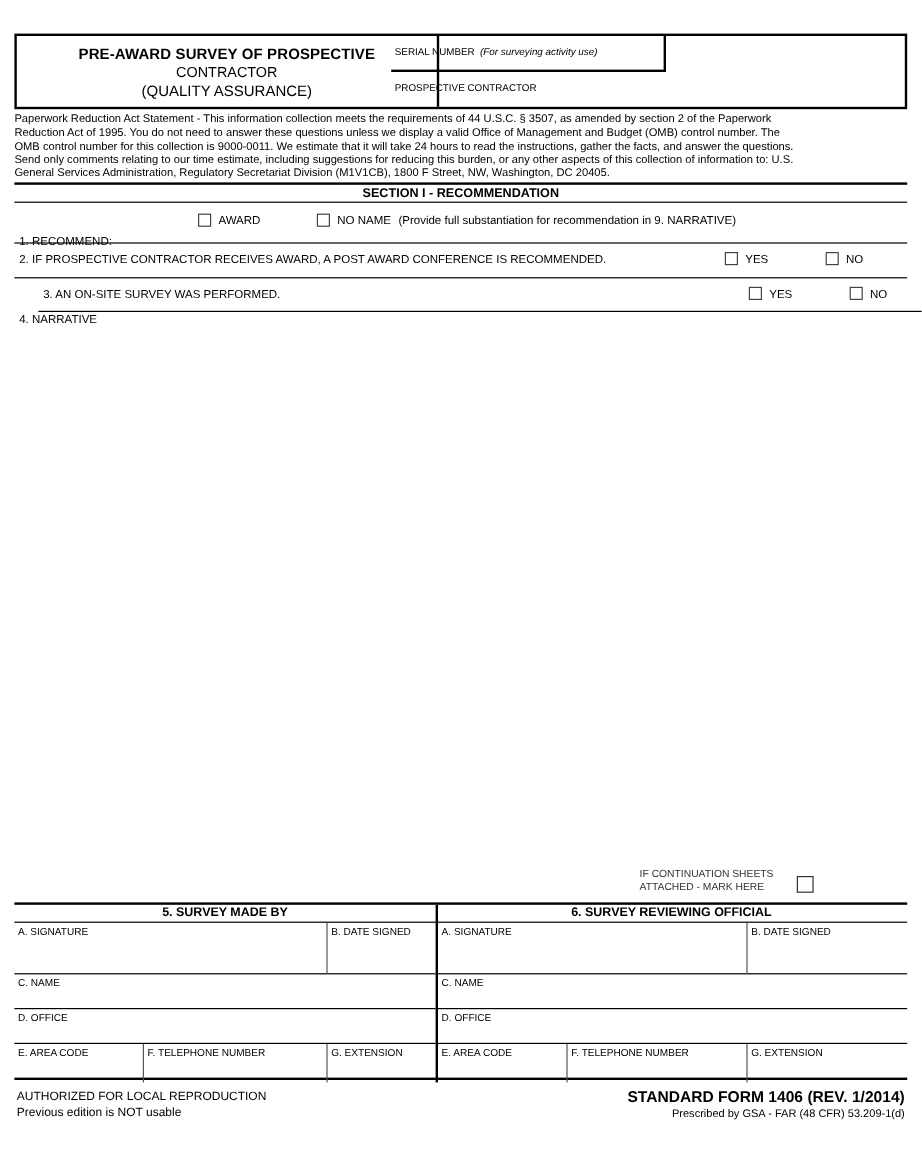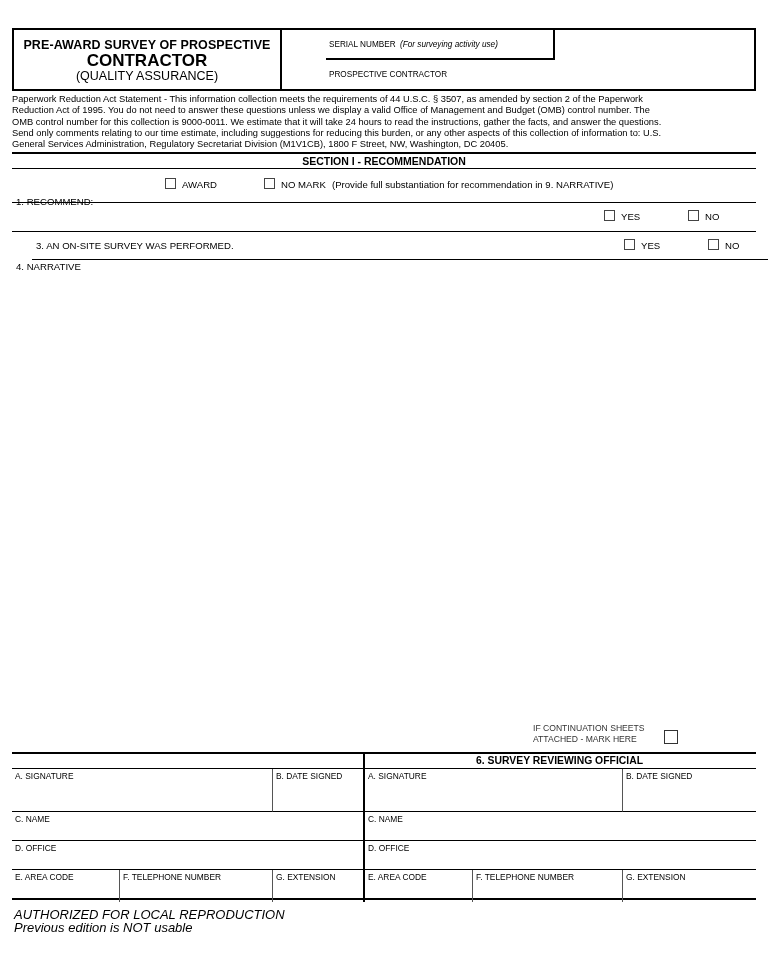--- a/index.html
+++ b/index.html
@@ -26,39 +26,39 @@
   .header {
     position: absolute;
     left: 12px; top: 28px;
     width: 744px; height: 63px;
     border: 2px solid #000;
     box-sizing: border-box;
   }
   .hdr-title {
     position: absolute;
     left: 0; top: 0;
-    width: 268px; height: 59px;
+    width: 352px; height: 59px;
     box-sizing: border-box;
     border-right: 2px solid #000;
     display: flex;
     flex-direction: column;
     align-items: center;
     justify-content: center;
     padding-top: 2px;
   }
   .hdr-title-l1 {
     font-size: 12.5px;
     font-weight: bold;
     letter-spacing: 0.1px;
     line-height: 15px;
     text-align: center;
   }
   .hdr-title-l2 {
-    font-size: 17px;
-    font-weight: bold;
+    font-size: 12px;
+    font-weight: normal;
     line-height: 15px;
     text-align: left;
   }
   .hdr-title-l3 {
     font-size: 12.5px;
     font-weight: normal;
     line-height: 16px;
     text-align: center;
   }
   .hdr-serial {
@@ -218,22 +218,21 @@
     padding: 2px 0 0 3px;
     white-space: nowrap;
   }
   .cell.bline { border-bottom: 1px solid #000; }
   .cell.rline { border-right: 1px solid #555; }
 
   
   .footer-left {
     position: absolute;
     left: 14px; top: 908px;
-    font-style: italic;
-    font-size: 13px;
+    font-size: 10px;
     line-height: 13px;
   }
   .footer-right {
     position: absolute;
     right: 14px; top: 906px;
     text-align: right;
   }
   .footer-right .sf {
     font-size: 13px;
     font-weight: bold;
@@ -280,25 +279,26 @@
 
   <div class="section-bar">SECTION I - RECOMMENDATION</div>
 
   <div class="qrow" style="top:170px; height:33px; border-bottom:1px solid #000;">
     <div class="qlabel" style="left:4px; top:26px;">1.  RECOMMEND:</div>
 
     <span class="cbox" style="left:153px; top:8px;"></span>
     <span class="cboxlbl" style="left:170px; top:9px;">AWARD</span>
 
     <span class="cbox" style="left:252px; top:8px;"></span>
-    <span class="cboxlbl" style="left:269px; top:9px;">NO MARK</span>
+    <span class="cboxlbl" style="left:269px; top:9px;">NO NAME</span>
     <span class="cboxlbl ital" style="left:320px; top:9px;">(Provide full substantiation for recommendation in 9. NARRATIVE)</span>
   </div>
 
   <div class="qrow" style="top:203px; height:29px; border-bottom:1px solid #000;">
+    <div class="qlabel" style="left:4px; top:8px;">2.  IF PROSPECTIVE CONTRACTOR RECEIVES AWARD, A POST AWARD CONFERENCE IS RECOMMENDED.</div>
 
     <span class="cbox" style="left:592px; top:7px;"></span>
     <span class="cboxlbl" style="left:609px; top:8px;">YES</span>
 
     <span class="cbox" style="left:676px; top:7px;"></span>
     <span class="cboxlbl" style="left:693px; top:8px;">NO</span>
   </div>
 
   <div class="qrow" style="top:232px; height:28px; border-bottom:1px solid #000;margin-left:20px;">
     <div class="qlabel" style="left:4px; top:8px;">3.  AN ON-SITE SURVEY WAS PERFORMED.</div>
@@ -315,20 +315,21 @@
 
   <div class="cont-sheets">
     <div>IF CONTINUATION SHEETS</div>
     <div>ATTACHED - MARK HERE</div>
   </div>
   <span class="cont-box"></span>
 
   <div class="sigtable">
 
     <div class="sig-headrow">
+      <div class="sig-head sig-head-left">5.  SURVEY MADE BY</div>
       <div class="sig-head sig-head-right">6.  SURVEY REVIEWING OFFICIAL</div>
     </div>
 
     <div class="cell bline rline" style="left:0; top:15px; width:261px; height:43px;">
       <span>A.  SIGNATURE</span>
     </div>
     <div class="cell bline" style="left:261px; top:15px; width:90px; height:43px;">
       <span>B.  DATE SIGNED</span>
     </div>
     <div class="cell bline rline" style="left:353px; top:15px; width:258px; height:43px;">
@@ -371,14 +372,18 @@
       <span>G.  EXTENSION</span>
     </div>
 
     <div class="vdiv-center"></div>
   </div>
 
   <div class="footer-left">
     <div>AUTHORIZED FOR LOCAL REPRODUCTION</div>
     <div>Previous edition is NOT usable</div>
   </div>
+  <div class="footer-right">
+    <div class="sf">STANDARD FORM 1406 (REV. 1/2014)</div>
+    <div class="presc">Prescribed by GSA - FAR (48 CFR) 53.209-1(d)</div>
+  </div>
 
 </div>
 
 </body></html>

